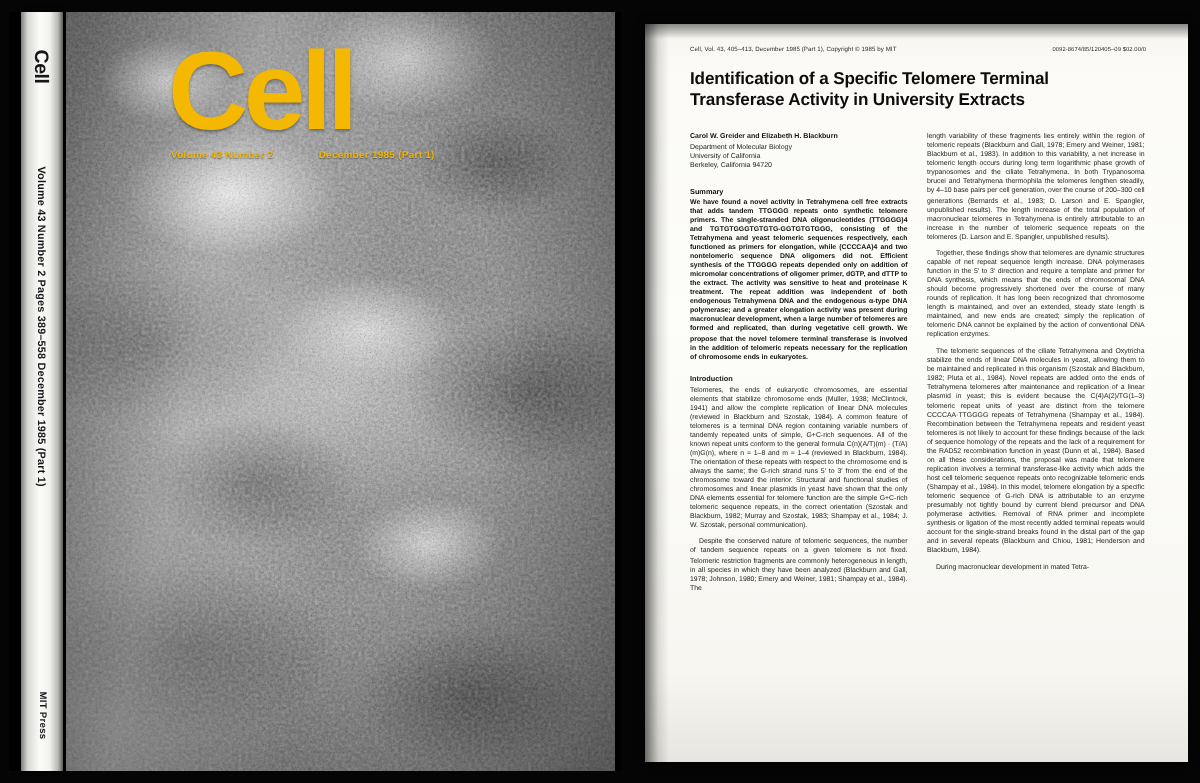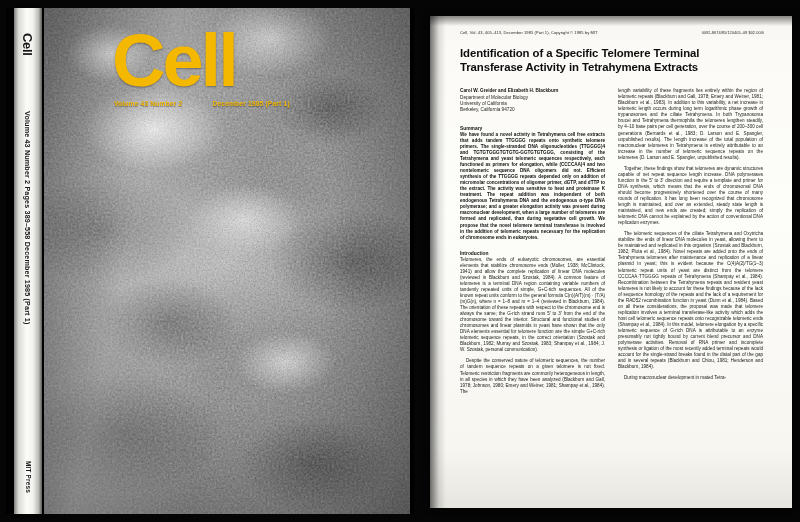--- a/index.html
+++ b/index.html
@@ -163,21 +163,21 @@
     <div class="page-top"></div>
     <div class="page-curve"></div>
 
     <div class="pad">
 
       <div class="cite-row">
         <div>Cell, Vol. 43, 405–413, December 1985 (Part 1), Copyright © 1985 by MIT</div>
         <div class="code">0092-8674/85/120405–09 $02.00/0</div>
       </div>
 
-      <div class="title">Identification of a Specific Telomere Terminal Transferase Activity in Tetrahymena Extracts</div>
+      <div class="title">Identification of a Specific Telomere Terminal Transferase Activity in University Extracts</div>
 
       <div class="cols">
 
         <div class="col">
           <div class="auth">Carol W. Greider and Elizabeth H. Blackburn</div>
           <div class="affil">Department of Molecular Biology</div>
           <div class="affil">University of California</div>
           <div class="affil">Berkeley, California 94720</div>
 
           <div class="sec-h sp">Summary</div>

